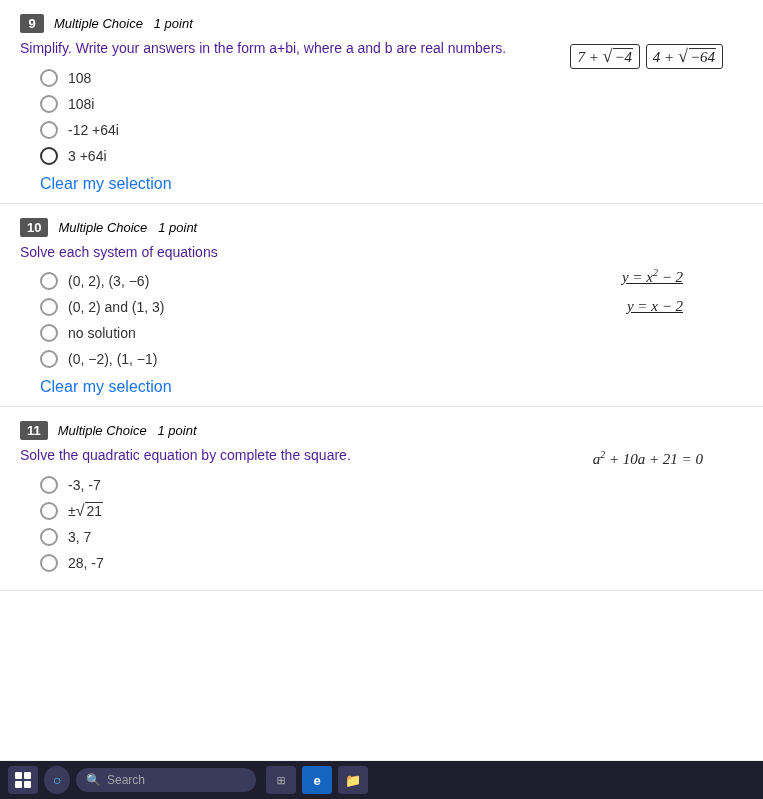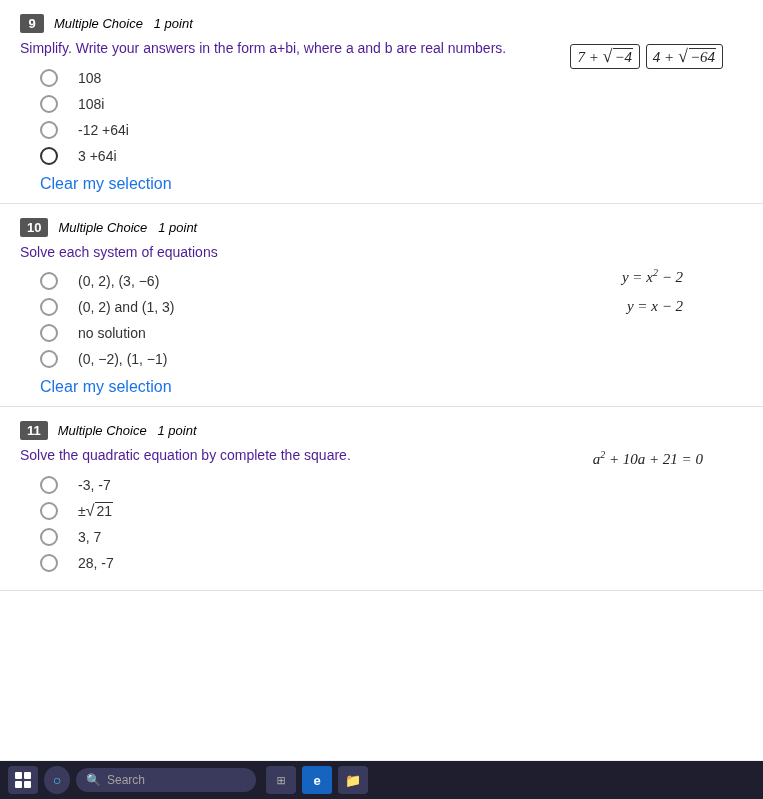--- a/index.html
+++ b/index.html
@@ -84,21 +84,21 @@
 
     .options-list {
       list-style: none;
       margin-left: 20px;
       margin-bottom: 8px;
     }
 
     .option-item {
       display: flex;
       align-items: center;
-      gap: 20px;
+      gap: 10px;
       margin-bottom: 8px;
       font-size: 14px;
       color: #333;
     }
 
     .radio-circle {
       width: 18px;
       height: 18px;
       border-radius: 50%;
       border: 2px solid #999;
@@ -257,21 +257,21 @@
       <span class="question-meta">
         <span>Multiple Choice</span>&nbsp;&nbsp;
         <span>1 point</span>
       </span>
     </div>
     <div class="question-text">
       <span>Solve each system of equations</span>
     </div>
 
     
-    <div class="formula-box q10" style="font-family:'Times New Roman',serif; font-style:italic; font-size:15px; right:80px; top:60px; text-align:right;">
+    <div class="formula-box q10" style="font-family:'Times New Roman',serif; font-style:italic; font-size:15px; right:80px; top:60px; text-align:right;text-decoration:underline;">
       <div style="margin-bottom:4px;">y = x<sup>2</sup> − 2</div>
       <div>y = x − 2</div>
     </div>
 
     <ul class="options-list">
       <li class="option-item">
         <span class="radio-circle"></span>
         <span>(0, 2), (3, −6)</span>
       </li>
       <li class="option-item">

